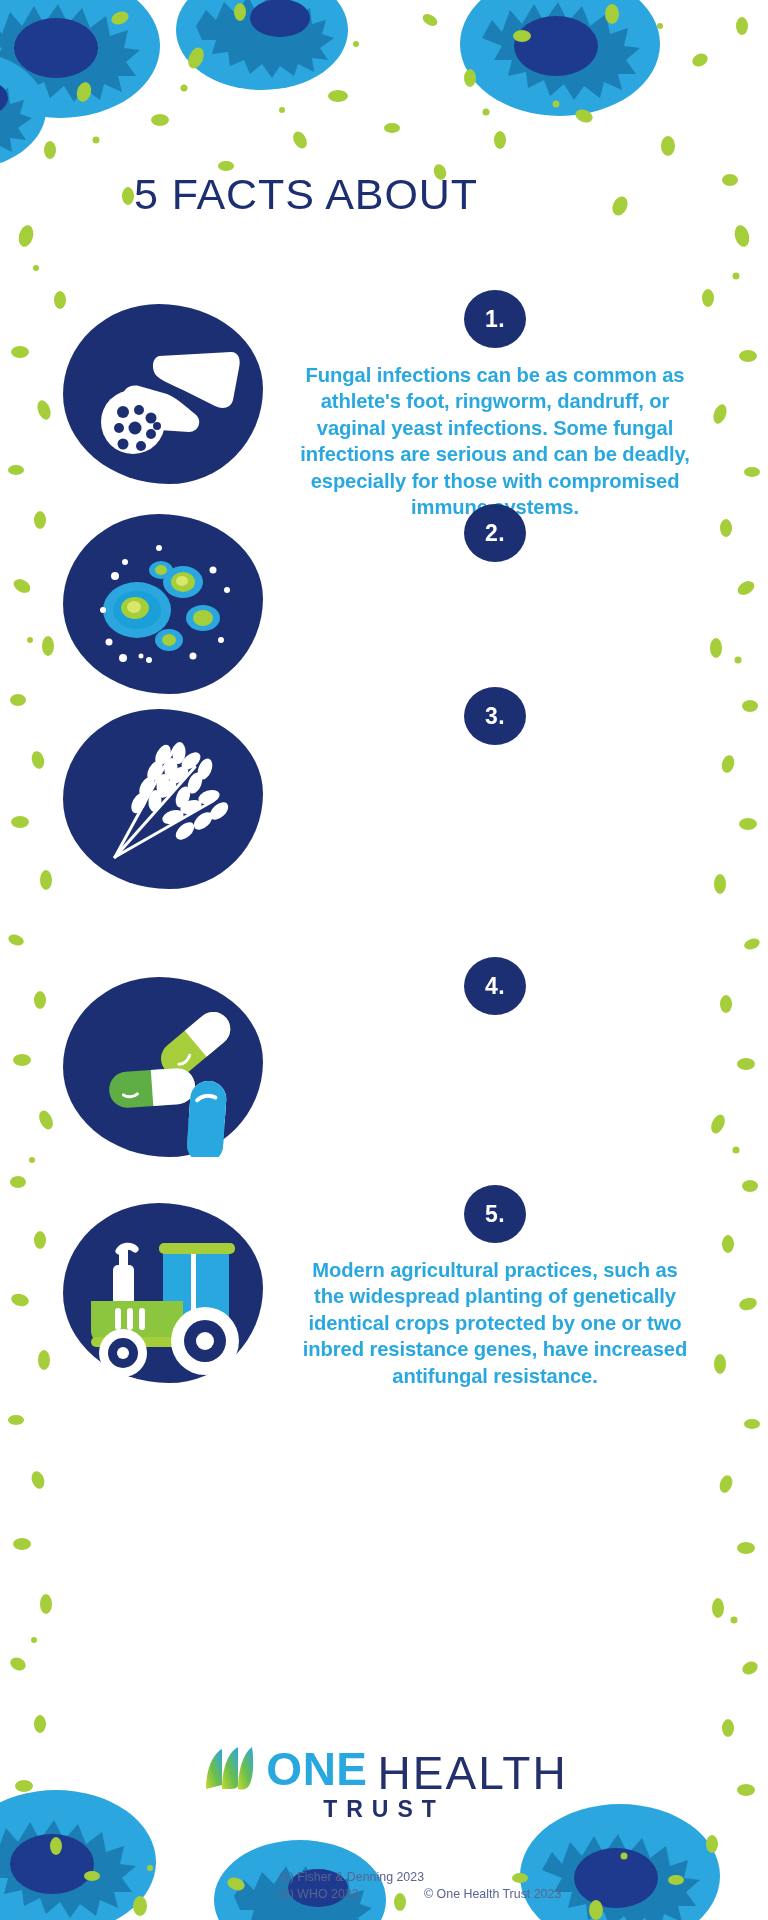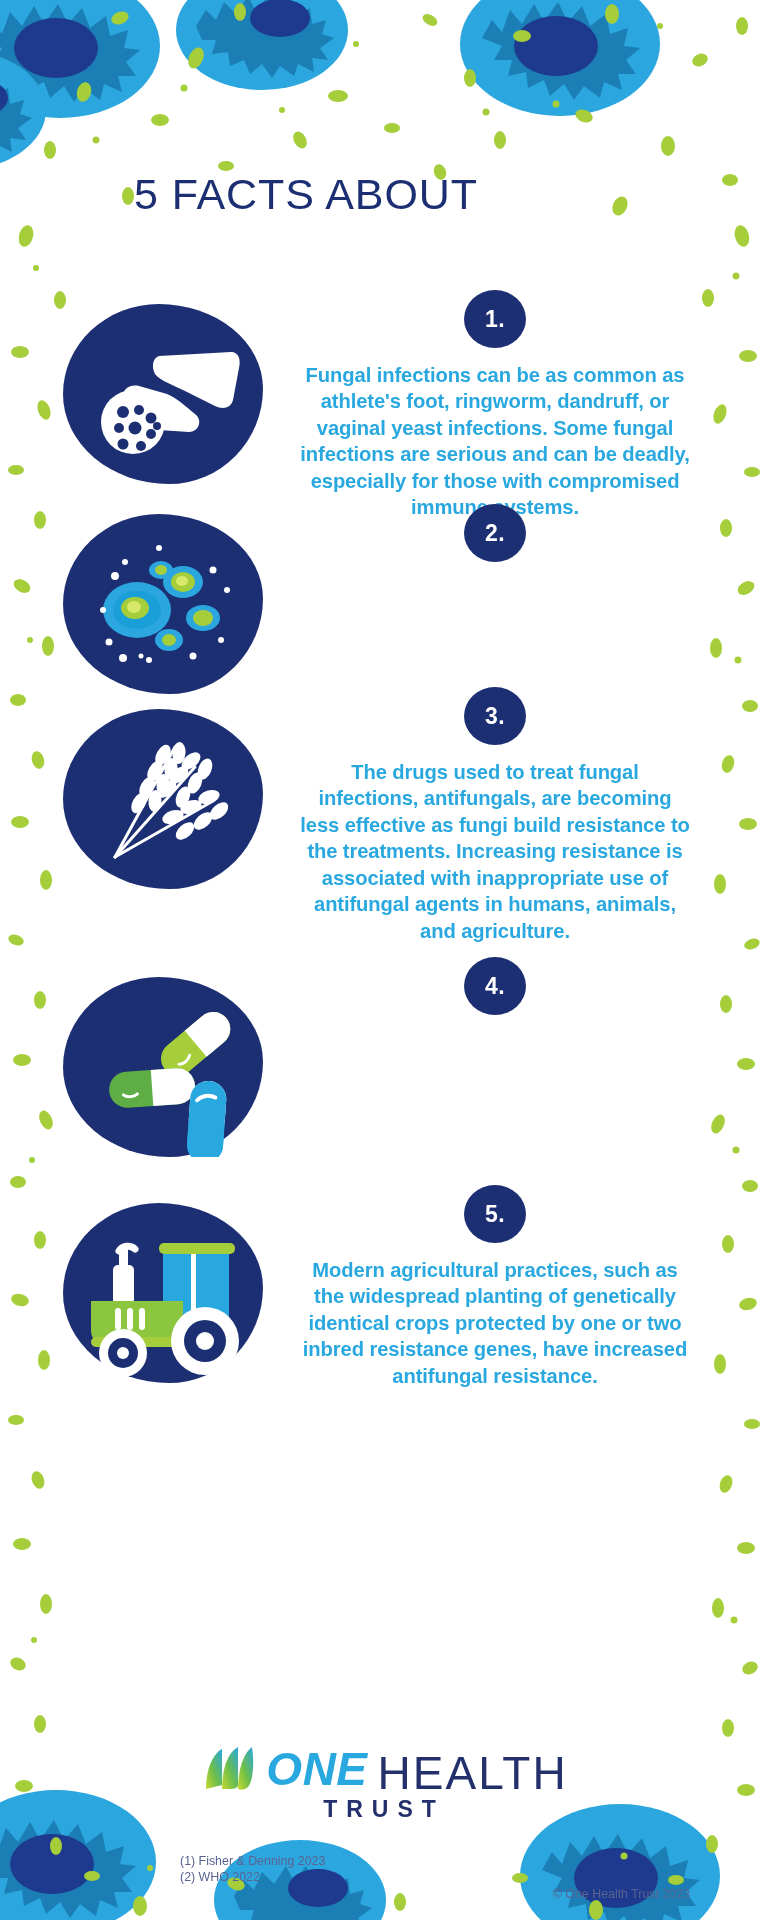--- a/index.html
+++ b/index.html
@@ -103,41 +103,40 @@
     align-items: center;
     justify-content: center;
     gap: 10px;
   }
   .logo-word {
     font-size: 46px;
     font-weight: bold;
     letter-spacing: 0.5px;
     line-height: 1;
   }
-  .logo-one { color: #29a8e0; font-style: italic; }
+  .logo-one { color: #29a8e0; }
   .logo-health { color: #23306b; font-weight: 400; letter-spacing: 2px; margin-top: 8px; }
   .logo-trust {
     color: #23306b;
     font-size: 23px;
     font-weight: bold;
     letter-spacing: 9px;
   }
 
   
   .footer {
     position: absolute;
     bottom: 18px; left: 0; width: 768px;
     z-index: 6;
     display: flex;
-    justify-content: flex-end;
-    padding: 0 78px 0 180px;
+    justify-content: center;
+    padding: 0 108px 0 180px;
     font-size: 12.4px;
     color: #5a6391;
     line-height: 1.32;
-    flex-direction: column;
   }
   .footer-right { align-self: flex-end; }
 </style>
 </head>
 <body>
 
 <div id="page">
 
   <svg class="deco-layer" viewBox="0 0 768 1920" width="768" height="1920">
     <defs>
@@ -397,21 +396,20 @@
             <ellipse cx="156" cy="102" rx="6.5" ry="11" transform="rotate(48 156 102)"></ellipse>
             <ellipse cx="128" cy="98" rx="6.5" ry="11" transform="rotate(72 128 98)"></ellipse>
             <ellipse cx="140" cy="112" rx="6.5" ry="11" transform="rotate(48 140 112)"></ellipse>
             <ellipse cx="110" cy="108" rx="6.5" ry="11" transform="rotate(72 110 108)"></ellipse>
             <ellipse cx="122" cy="122" rx="6.5" ry="11" transform="rotate(48 122 122)"></ellipse>
           </g>
         </svg>
       </div>
       <div class="fact-body">
         <div class="num-badge">3.</div>
-        <div class="fact-text">The drugs used to treat fungal infections, antifungals, are becoming less effective as fungi build resistance to the treatments. Increasing resistance is associated with inappropriate use of antifungal agents in humans, animals, and agriculture.</div>
       </div>
     </div>
 
     <div class="fact" style="height:228px;">
       <div class="fact-icon" style="top:20px;">
         <div class="blob-circle"></div>
         <svg viewBox="0 0 200 180" width="200" height="180" style="position:absolute;left:0;top:0;">
 
           <g transform="rotate(-40 132 66)">
             <rect x="92" y="50" width="80" height="34" rx="17" fill="#a5ce3a"></rect>

